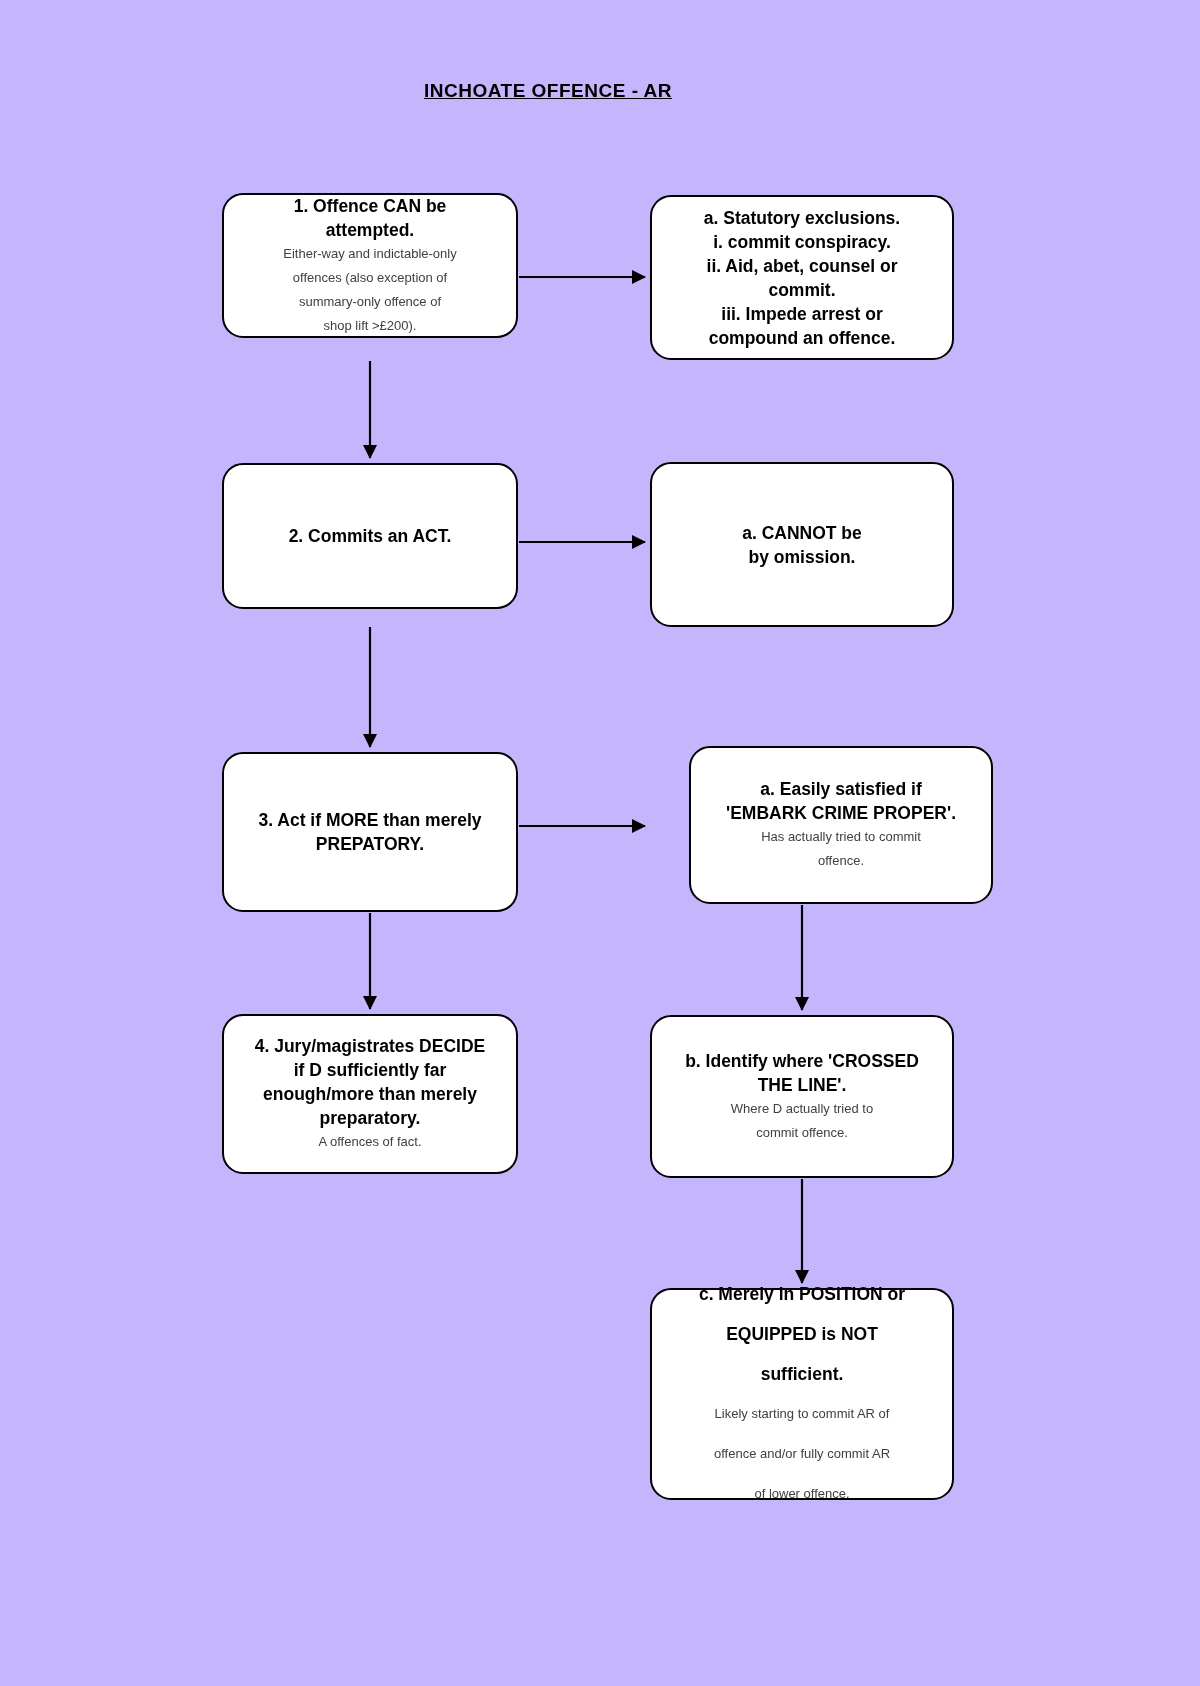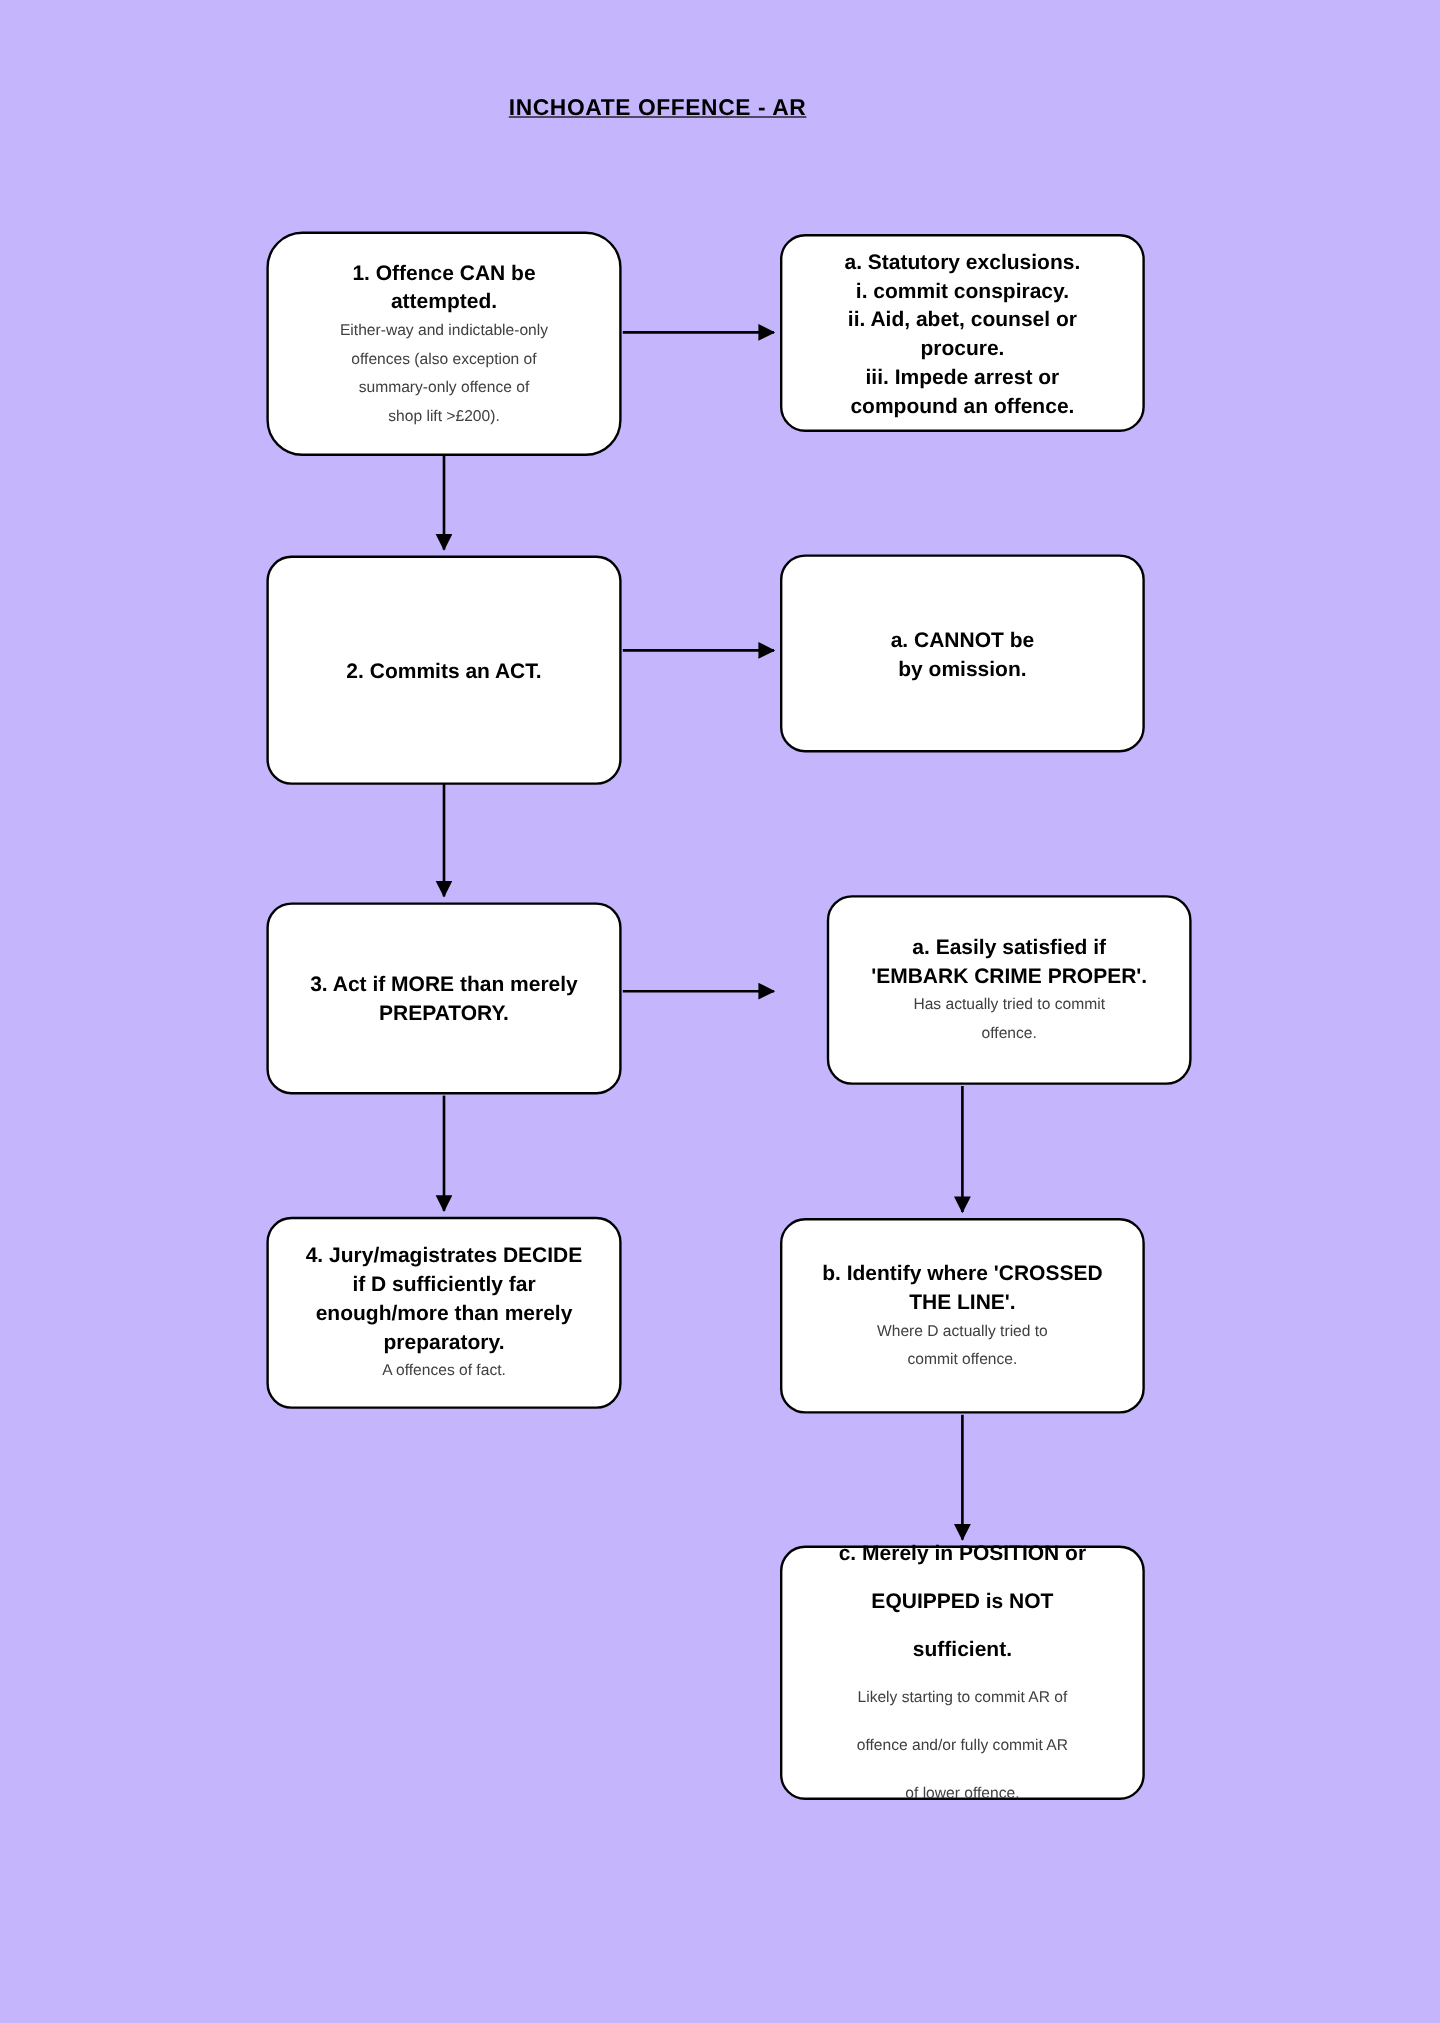--- a/index.html
+++ b/index.html
@@ -51,23 +51,23 @@
     color: #000000;
     white-space: nowrap;
   }
   .b {
     font-size: 13px;
     font-weight: normal;
     line-height: 24px;
     color: #404040;
     white-space: nowrap;
   }
-  #b1  { left: 222px; top: 193px;  width: 296px; height: 187px; border-radius: 30px; }
+  #b1  { left: 222px; top: 193px;  width: 296px; height: 145px; }
   #b1a { left: 650px; top: 195px;  width: 304px; height: 165px; }
-  #b2  { left: 222px; top: 463px;  width: 296px; height: 191px; }
+  #b2  { left: 222px; top: 463px;  width: 296px; height: 146px; }
   #b2a { left: 650px; top: 462px;  width: 304px; height: 165px; }
   #b3  { left: 222px; top: 752px;  width: 296px; height: 160px; }
   #b3a { left: 689px; top: 746px;  width: 304px; height: 158px; }
   #b4  { left: 222px; top: 1014px; width: 296px; height: 160px; }
   #bb  { left: 650px; top: 1015px; width: 304px; height: 163px; }
   #bc  { left: 650px; top: 1288px; width: 304px; height: 212px; gap: 16px; }
 </style>
 </head>
 <body>
 
@@ -97,21 +97,21 @@
     <div class="b">Either-way and indictable-only</div>
     <div class="b">offences (also exception of</div>
     <div class="b">summary-only offence of</div>
     <div class="b">shop lift &gt;£200).</div>
   </div>
 
   <div id="b1a" class="box">
     <div class="t">a. Statutory exclusions.</div>
     <div class="t">i. commit conspiracy.</div>
     <div class="t">ii. Aid, abet, counsel or</div>
-    <div class="t">procure.</div>
+    <div class="t">commit.</div>
     <div class="t">iii. Impede arrest or</div>
     <div class="t">compound an offence.</div>
   </div>
 
   <div id="b2" class="box">
     <div class="t">2. Commits an ACT.</div>
   </div>
 
   <div id="b2a" class="box">
     <div class="t">a. CANNOT be</div>

